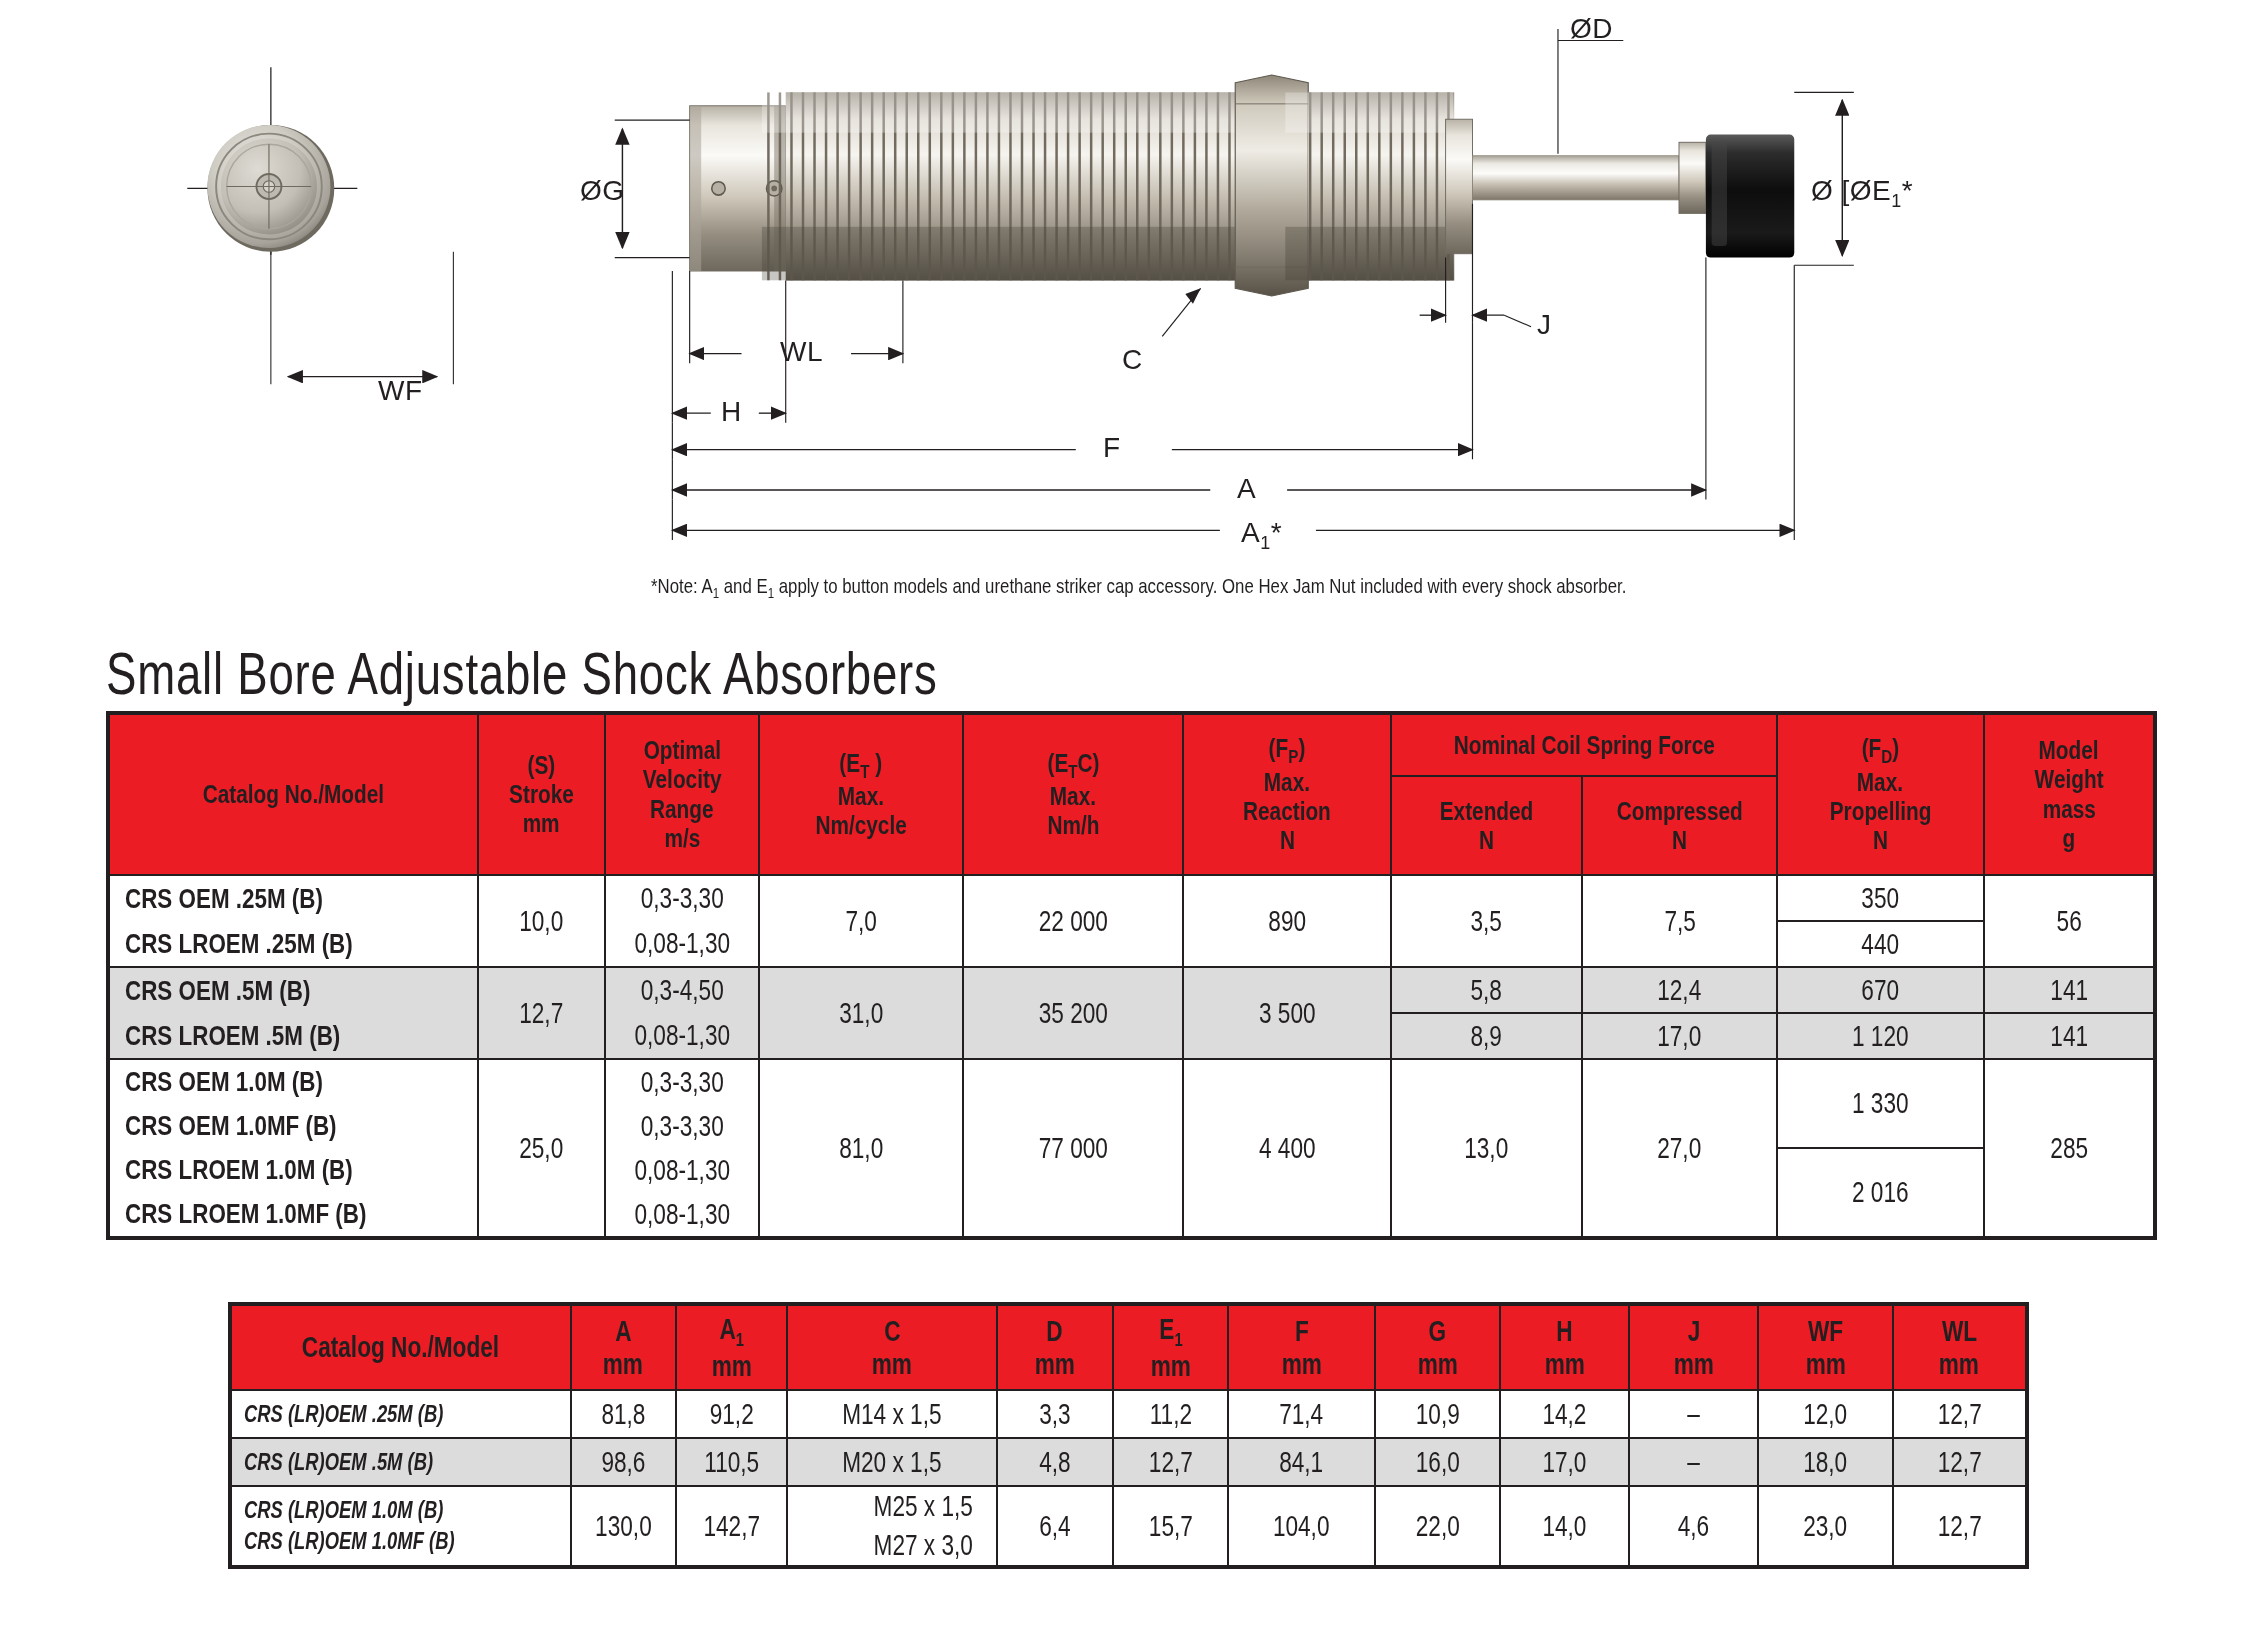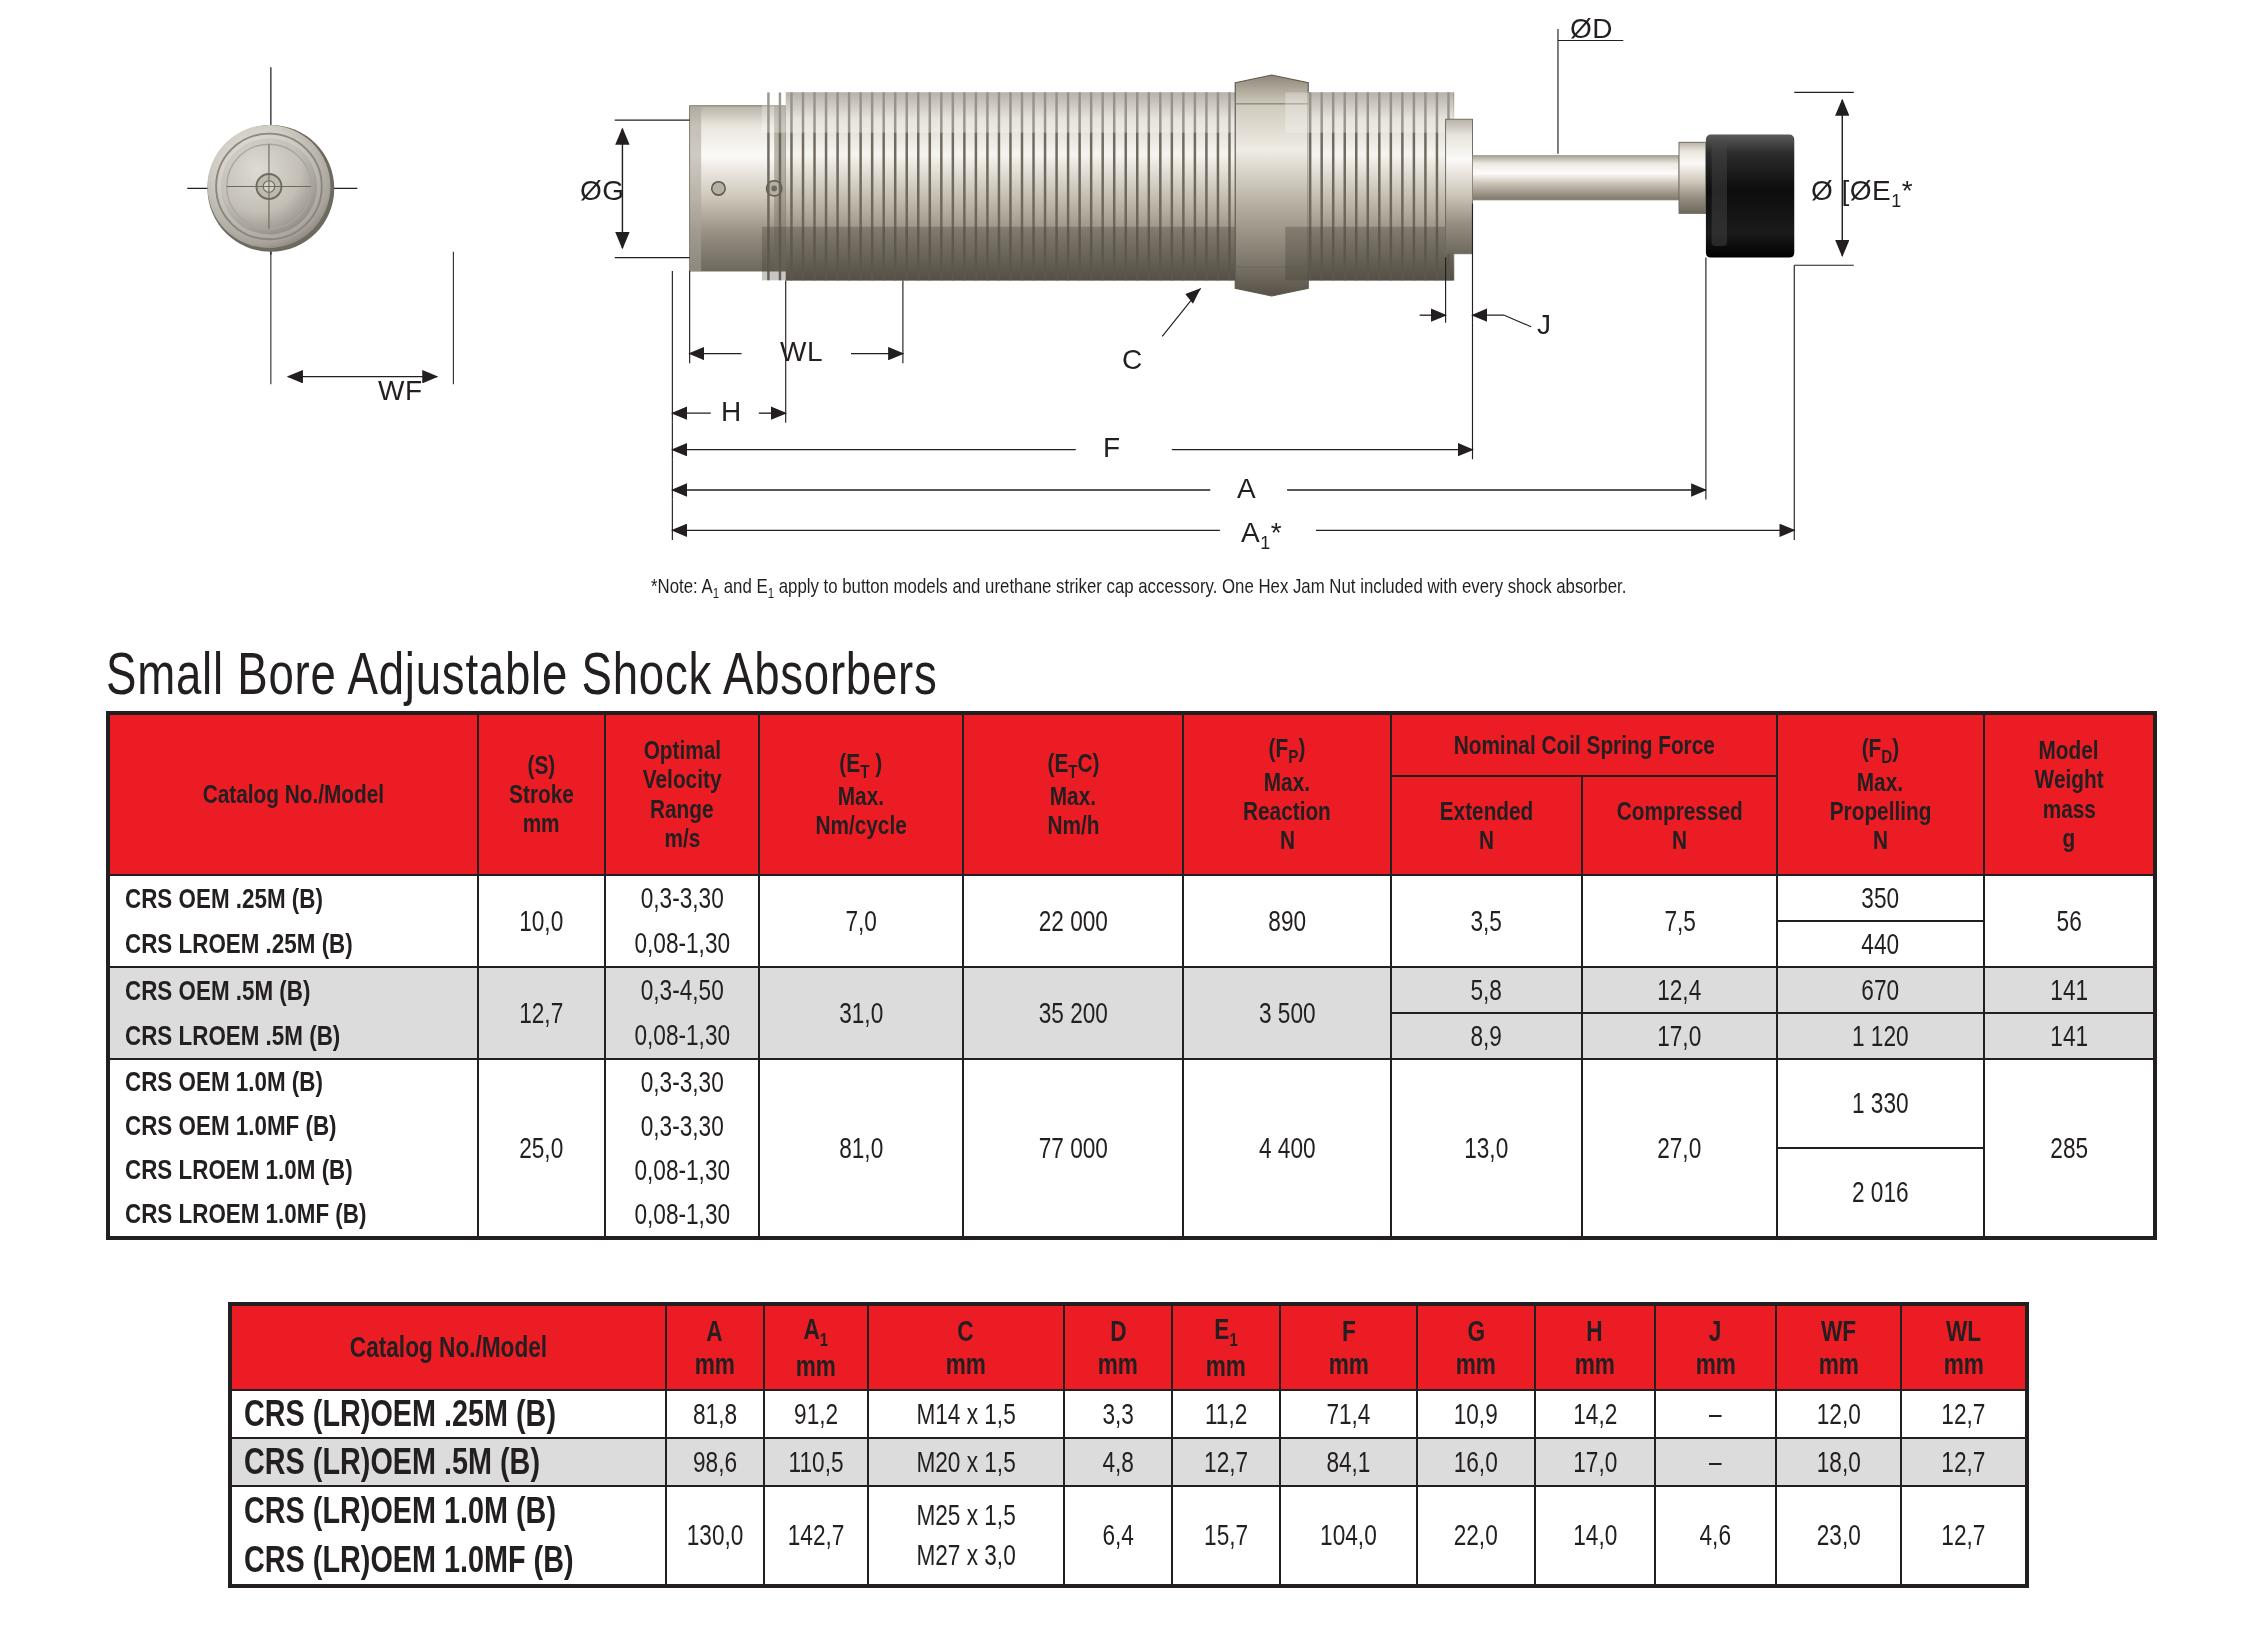--- a/index.html
+++ b/index.html
@@ -82,21 +82,21 @@
 
   
   #table1{left:106px;top:711px;width:2051px;}
   #table1 tr.hdr th{height:159px;}
   #table1 td{height:44px;}
 
   
   #table2{left:228px;top:1302px;width:1801px;}
   #table2 tr.hdr th{height:83px;}
   #table2 td{height:46px;}
-  #table2 td.model{font-size:36px;padding-left:11.5px;}
+  #table2 td.model{font-size:23px;padding-left:11.5px;font-style:italic;}
   #table2 th{font-size:29px;}
   #table2 th .hw{transform:scaleX(.78);}
 </style>
 </head>
 <body>
 
 <div id="drawing">
   <svg width="2263" height="615" xmlns="http://www.w3.org/2000/svg" viewBox="0 0 2356 640">
     <defs>
       <marker id="arr" markerWidth="12" markerHeight="10" refX="11" refY="5" orient="auto">
@@ -588,21 +588,21 @@
         <td class="model" style="line-height: 1.35;">
           <span class="v" style="display: block;">CRS (LR)OEM 1.0M (B)</span>
           <span class="v" style="display: block;">CRS (LR)OEM 1.0MF (B)</span>
         </td>
         <td>
           <span class="v" style="display: block;">130,0</span>
         </td>
         <td>
           <span class="v" style="display: block;">142,7</span>
         </td>
-        <td style="line-height: 1.35;">
+        <td style="line-height: 1.35; text-align: right;">
           <span class="v" style="display: block;">M25 x 1,5</span>
           <span class="v" style="display: block;">M27 x 3,0</span>
         </td>
         <td>
           <span class="v" style="display: block;">6,4</span>
         </td>
         <td>
           <span class="v" style="display: block;">15,7</span>
         </td>
         <td>

